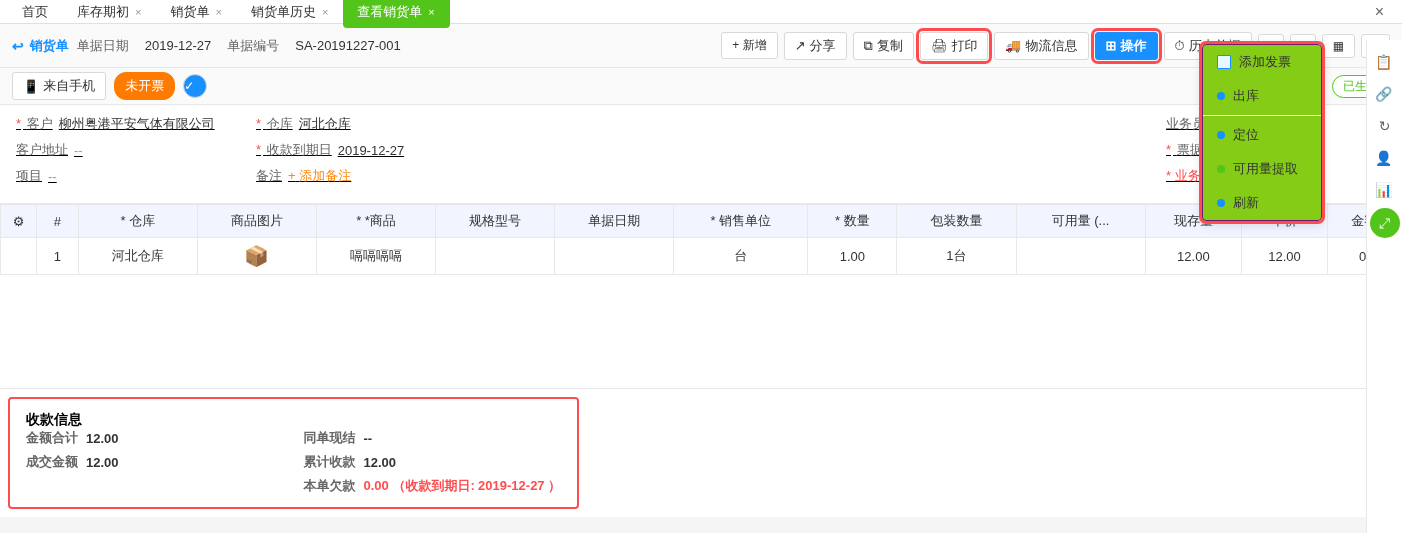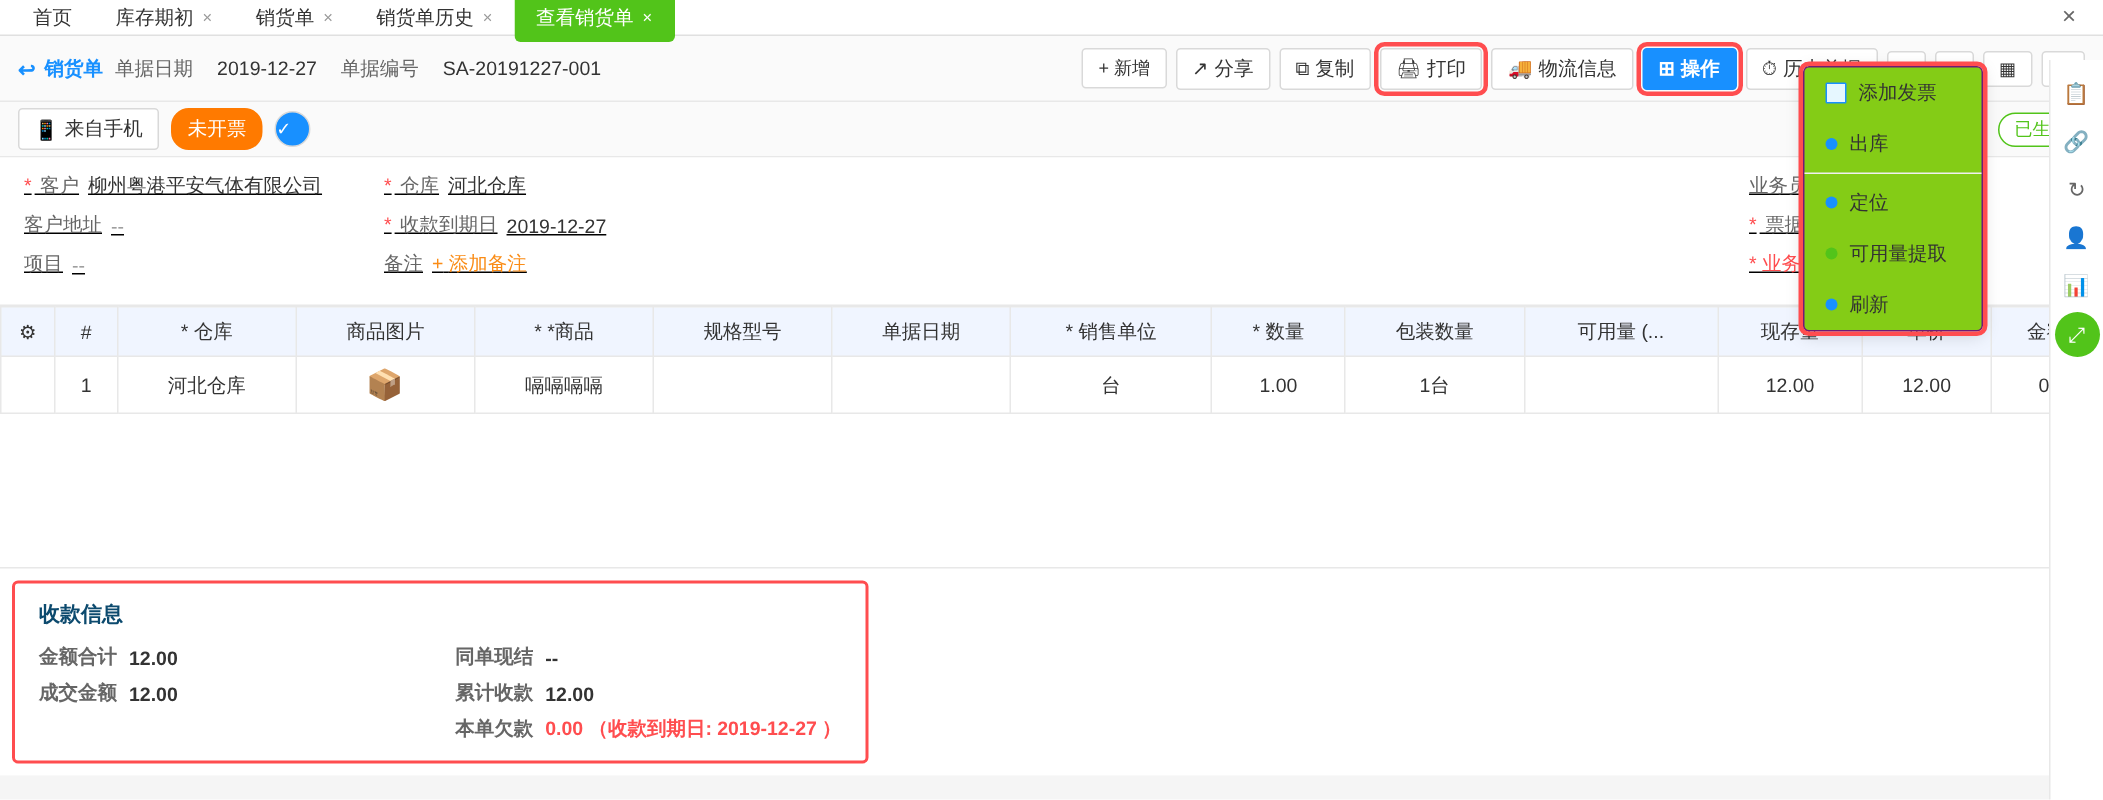--- a/index.html
+++ b/index.html
@@ -207,22 +207,21 @@
       border: 2px solid #ff4d4f;
       border-radius: 4px;
       padding: 12px 16px;
       margin: 8px;
       min-width: 520px;
       background: #fff;
     }
     .payment-title {
       font-weight: bold;
       font-size: 14px;
-      margin-bottom: 10px;
-      color: #0c4a6e;
+      color: #000000;
     }
     .payment-grid {
       display: grid;
       grid-template-columns: 1fr 1fr;
       gap: 6px 20px;
     }
     .payment-row {
       display: flex;
       align-items: center;
       gap: 8px;

